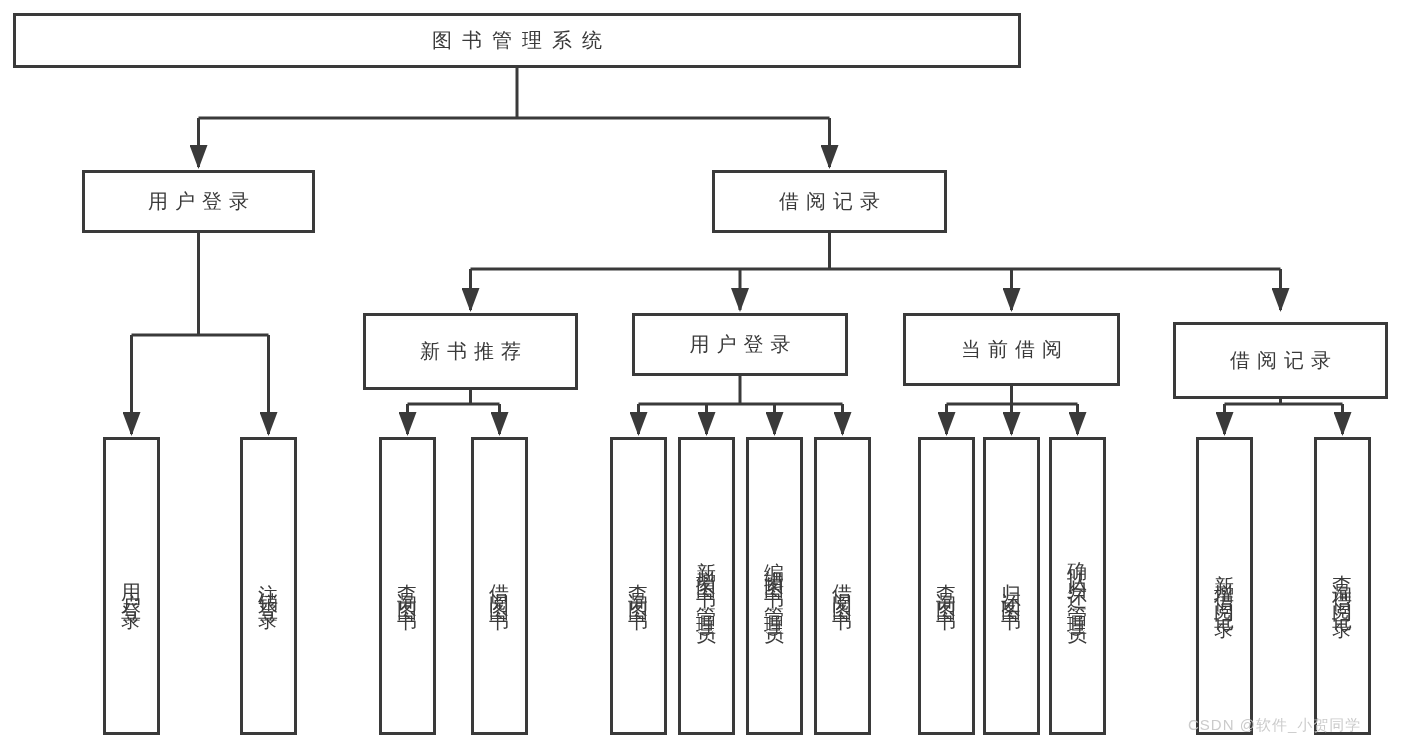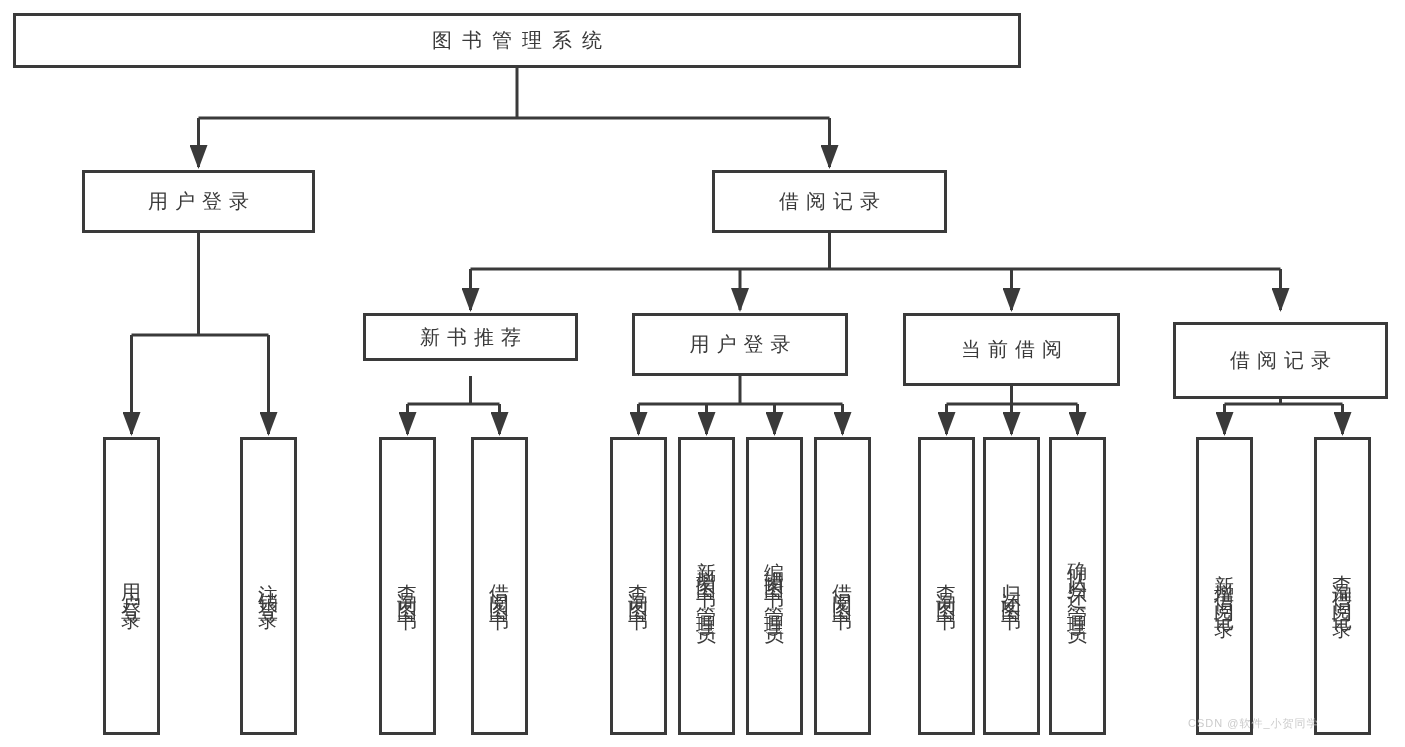--- a/index.html
+++ b/index.html
@@ -18,21 +18,21 @@
     position:absolute;box-sizing:border-box;top:437px;width:57px;height:298px;
     border:3px solid #3a3a3a;background:#ffffff;
     display:flex;align-items:center;justify-content:center;
   }
   .vlabel{
     writing-mode:vertical-rl;text-orientation:mixed;
     font-size:20px;line-height:1;letter-spacing:9px;white-space:nowrap;
   }
   .watermark{
     position:absolute;left:1188px;top:716px;z-index:5;
-    font-size:11px;color:#c6c6c6;letter-spacing:1px;white-space:nowrap;opacity:.9;
+    font-size:15px;color:#c6c6c6;letter-spacing:1px;white-space:nowrap;opacity:.9;
   }
 </style>
 </head>
 <body>
 
 <div class="stage">
 
   <svg class="connectors" viewBox="0 0 1405 747" xmlns="http://www.w3.org/2000/svg">
     <defs>
       <marker id="arw" markerUnits="userSpaceOnUse" markerWidth="24" markerHeight="18" viewBox="0 0 24 18" refX="22" refY="9" orient="auto">
@@ -92,21 +92,21 @@
     <span class="hlabel root">图书管理系统</span>
   </div>
 
   <div class="hbox" style="left:82px;top:170px;width:233px;height:63px">
     <span class="hlabel">用户登录</span>
   </div>
   <div class="hbox" style="left:712px;top:170px;width:235px;height:63px">
     <span class="hlabel">借阅记录</span>
   </div>
 
-  <div class="hbox" style="left:363px;top:313px;width:215px;height:48px">
+  <div class="hbox" style="left:363px;top:313px;width:215px;height:77px">
     <span class="hlabel">新书推荐</span>
   </div>
   <div class="hbox" style="left:632px;top:313px;width:216px;height:63px">
     <span class="hlabel">用户登录</span>
   </div>
   <div class="hbox" style="left:903px;top:313px;width:217px;height:73px">
     <span class="hlabel">当前借阅</span>
   </div>
   <div class="hbox" style="left:1173px;top:322px;width:215px;height:77px">
     <span class="hlabel">借阅记录</span>

